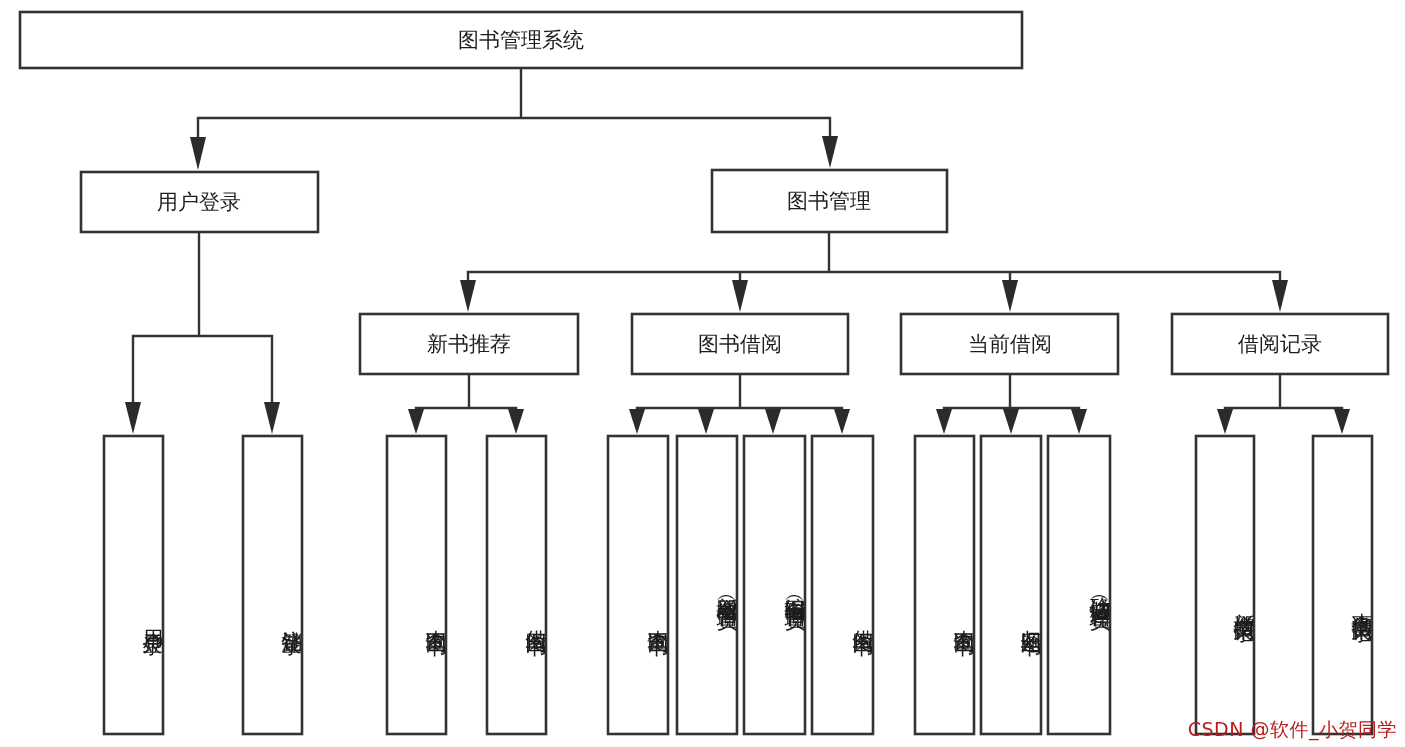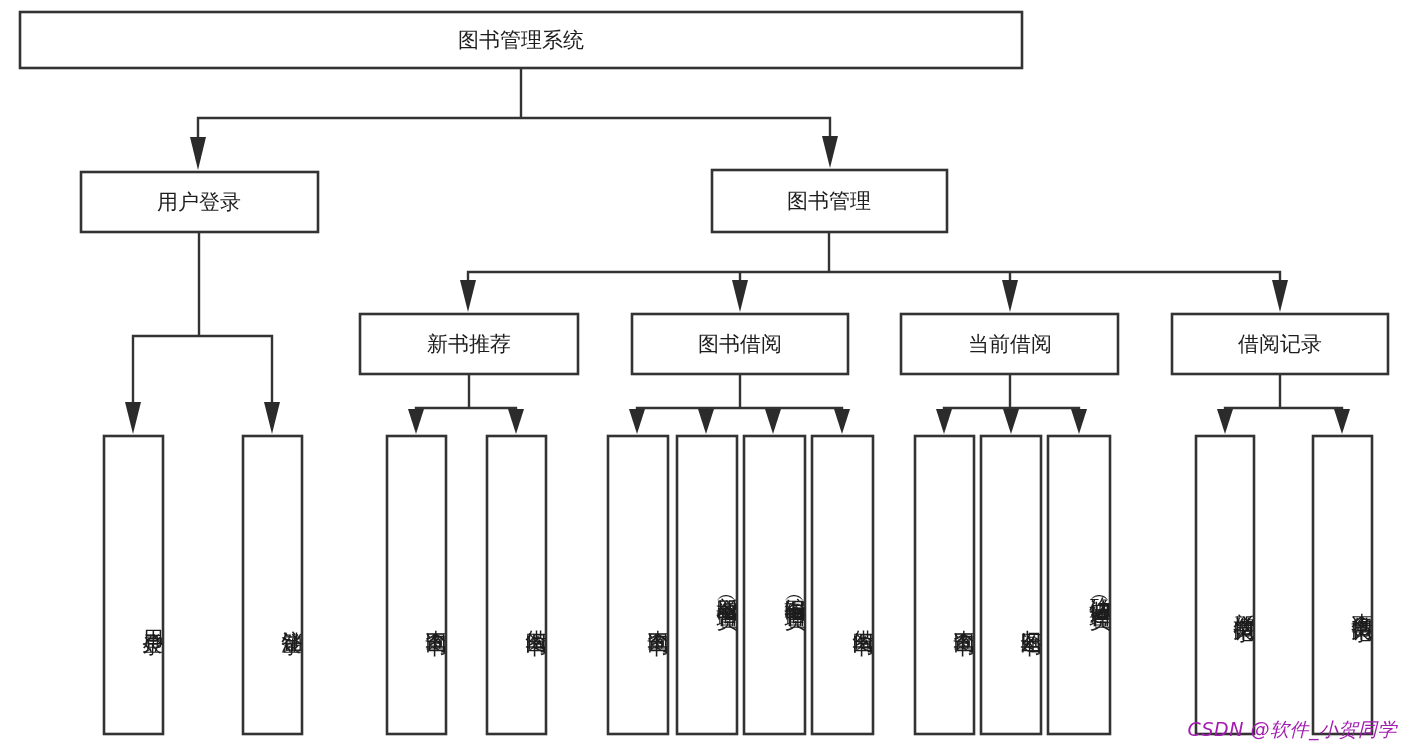--- a/index.html
+++ b/index.html
@@ -63,24 +63,23 @@
     justify-content: center;
     white-space: nowrap;
     pointer-events: none;
   }
   .watermark {
     position: absolute;
     right: 8px;
     bottom: 4px;
     font-family: "DejaVu Sans", "Liberation Sans", sans-serif;
     font-size: 19px;
-    color: #a21caf;
+    color: #b91c1c;
     letter-spacing: 0.5px;
     white-space: nowrap;
-    font-style: italic;
   }
 </style>
 </head>
 <body>
 
 <div id="chart-root">
 
   <svg class="diagram" viewBox="0 0 1405 747">
 
     <g>

